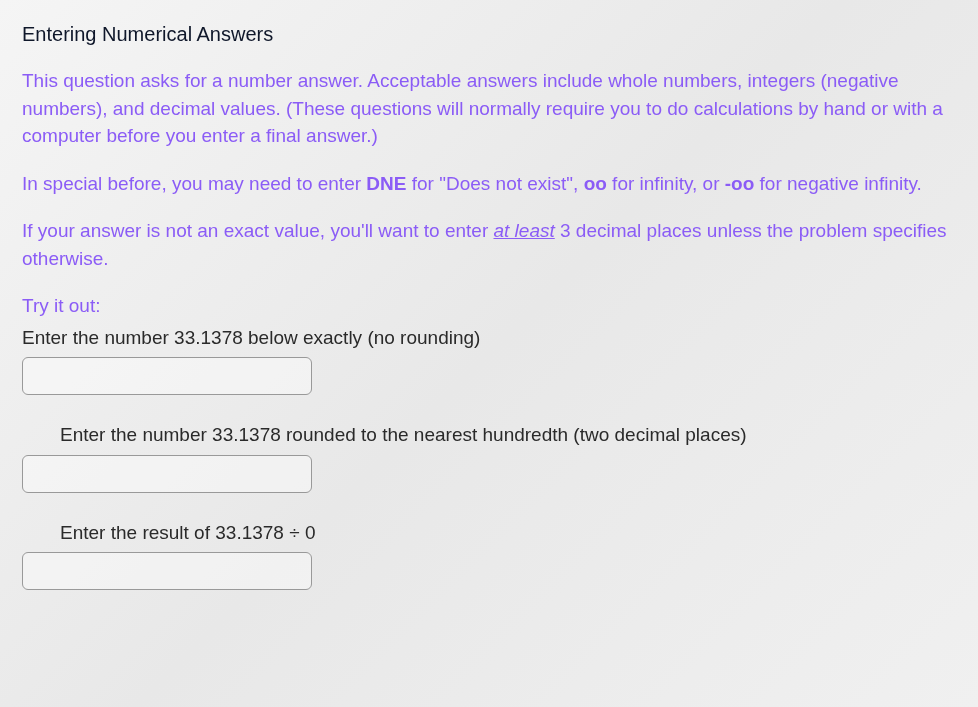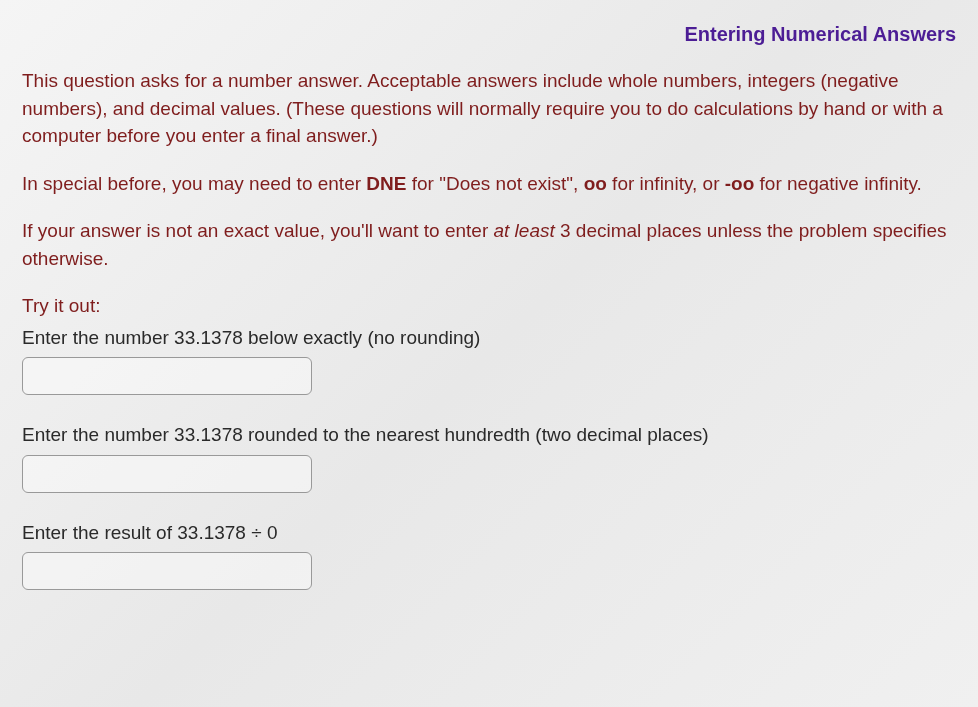--- a/index.html
+++ b/index.html
@@ -11,35 +11,35 @@
       font-family: 'Segoe UI', Tahoma, Geneva, Verdana, sans-serif;
       background: linear-gradient(135deg, #f5f5f5 0%, #e8e8e8 50%, #f0f0f0 100%);
       width: 978px;
       height: 707px;
       padding: 20px 22px;
       color: #2a2a2a;
       font-size: 19px;
       line-height: 1.45;
     }
     .title {
-      font-weight: 700;
+      font-weight: 400;
       font-size: 20px;
       margin-bottom: 18px;
-      color: #4c1d95;
-      text-align: right;
+      color: #0f172a;
     }
     .paragraph {
       margin-bottom: 20px;
-      color: #7f1d1d;
+      color: #8b5cf6;
     }
     .bold {
       font-weight: 700;
     }
     .italic {
       font-style: italic;
+      text-decoration: underline;
     }
     .try-label {
       margin-bottom: 4px;
       margin-top: 4px;
     }
     .prompt {
       margin-bottom: 6px;
       margin-top: 2px;
     }
     input[type="text"] {
@@ -48,20 +48,21 @@
       border: 1px solid #999;
       border-radius: 6px;
       background: rgba(255,255,255,0.4);
       padding: 4px 8px;
       font-size: 16px;
       display: block;
       margin-bottom: 14px;
     }
     .section-gap {
       margin-top: 26px;
+      margin-left: 38px;
     }
   </style>
 </head>
 <body>
 
 <div class="title">Entering Numerical Answers</div>
 
 <div class="paragraph">This question asks for a number answer. Acceptable answers include whole numbers, integers (negative numbers), and decimal values. (These questions will normally require you to do calculations by hand or with a computer before you enter a final answer.)</div>
 
 <div class="paragraph">

